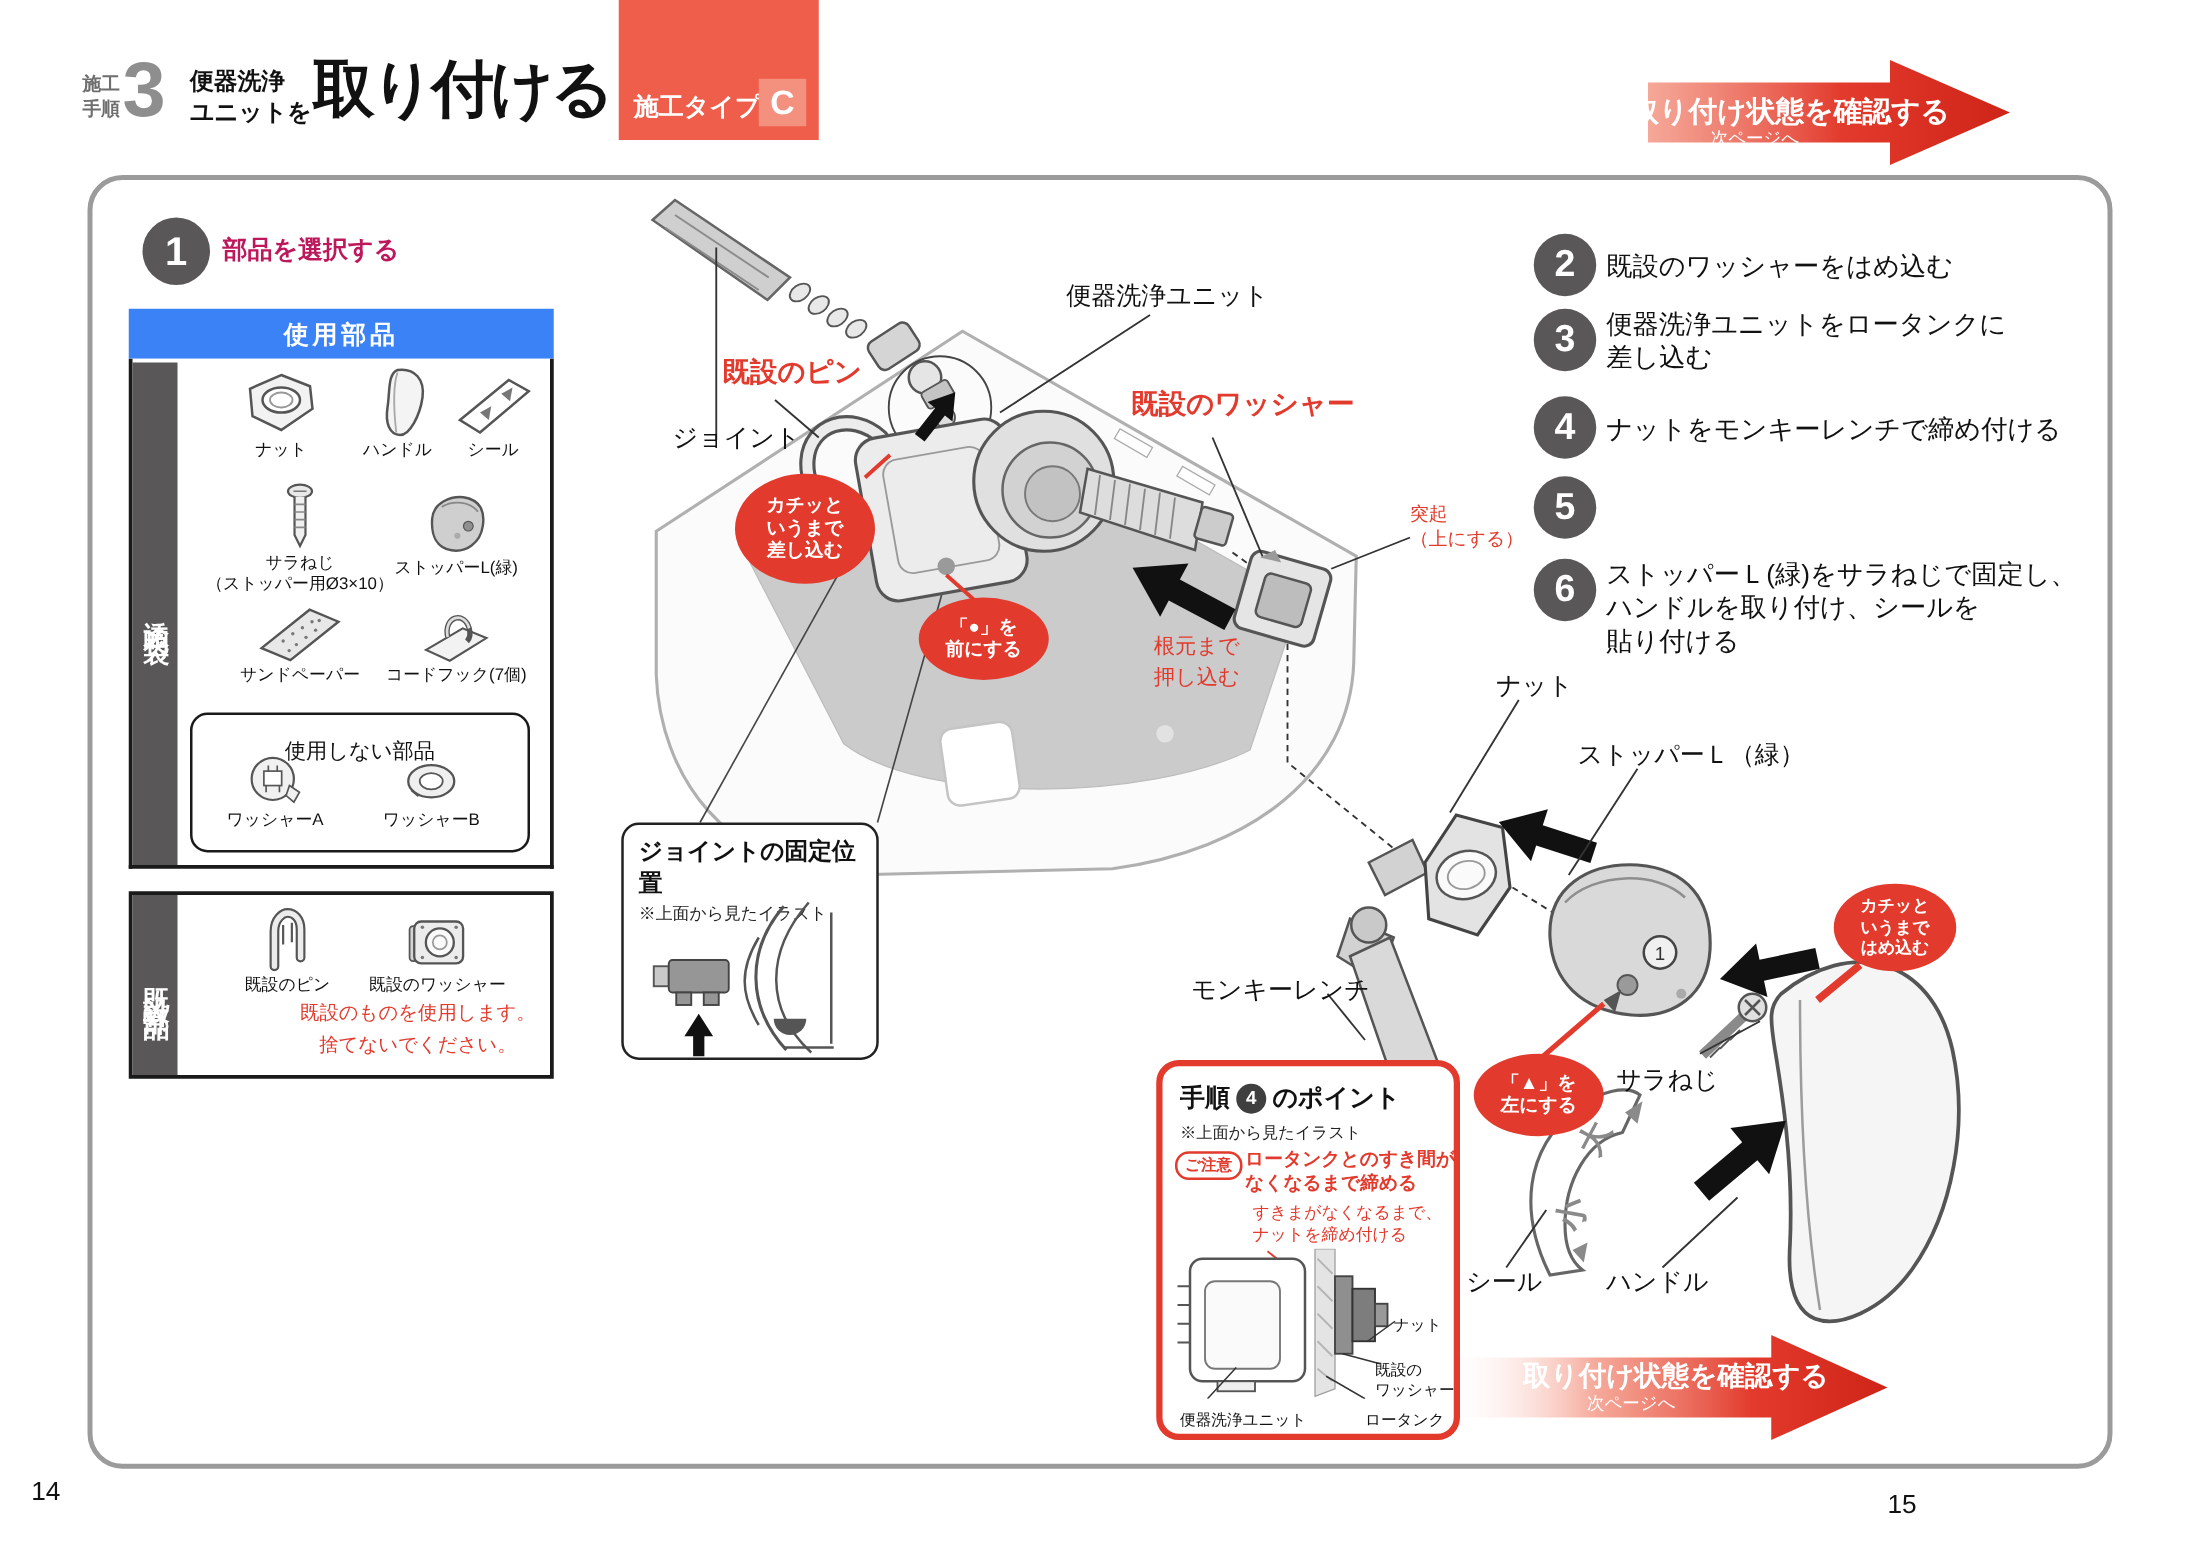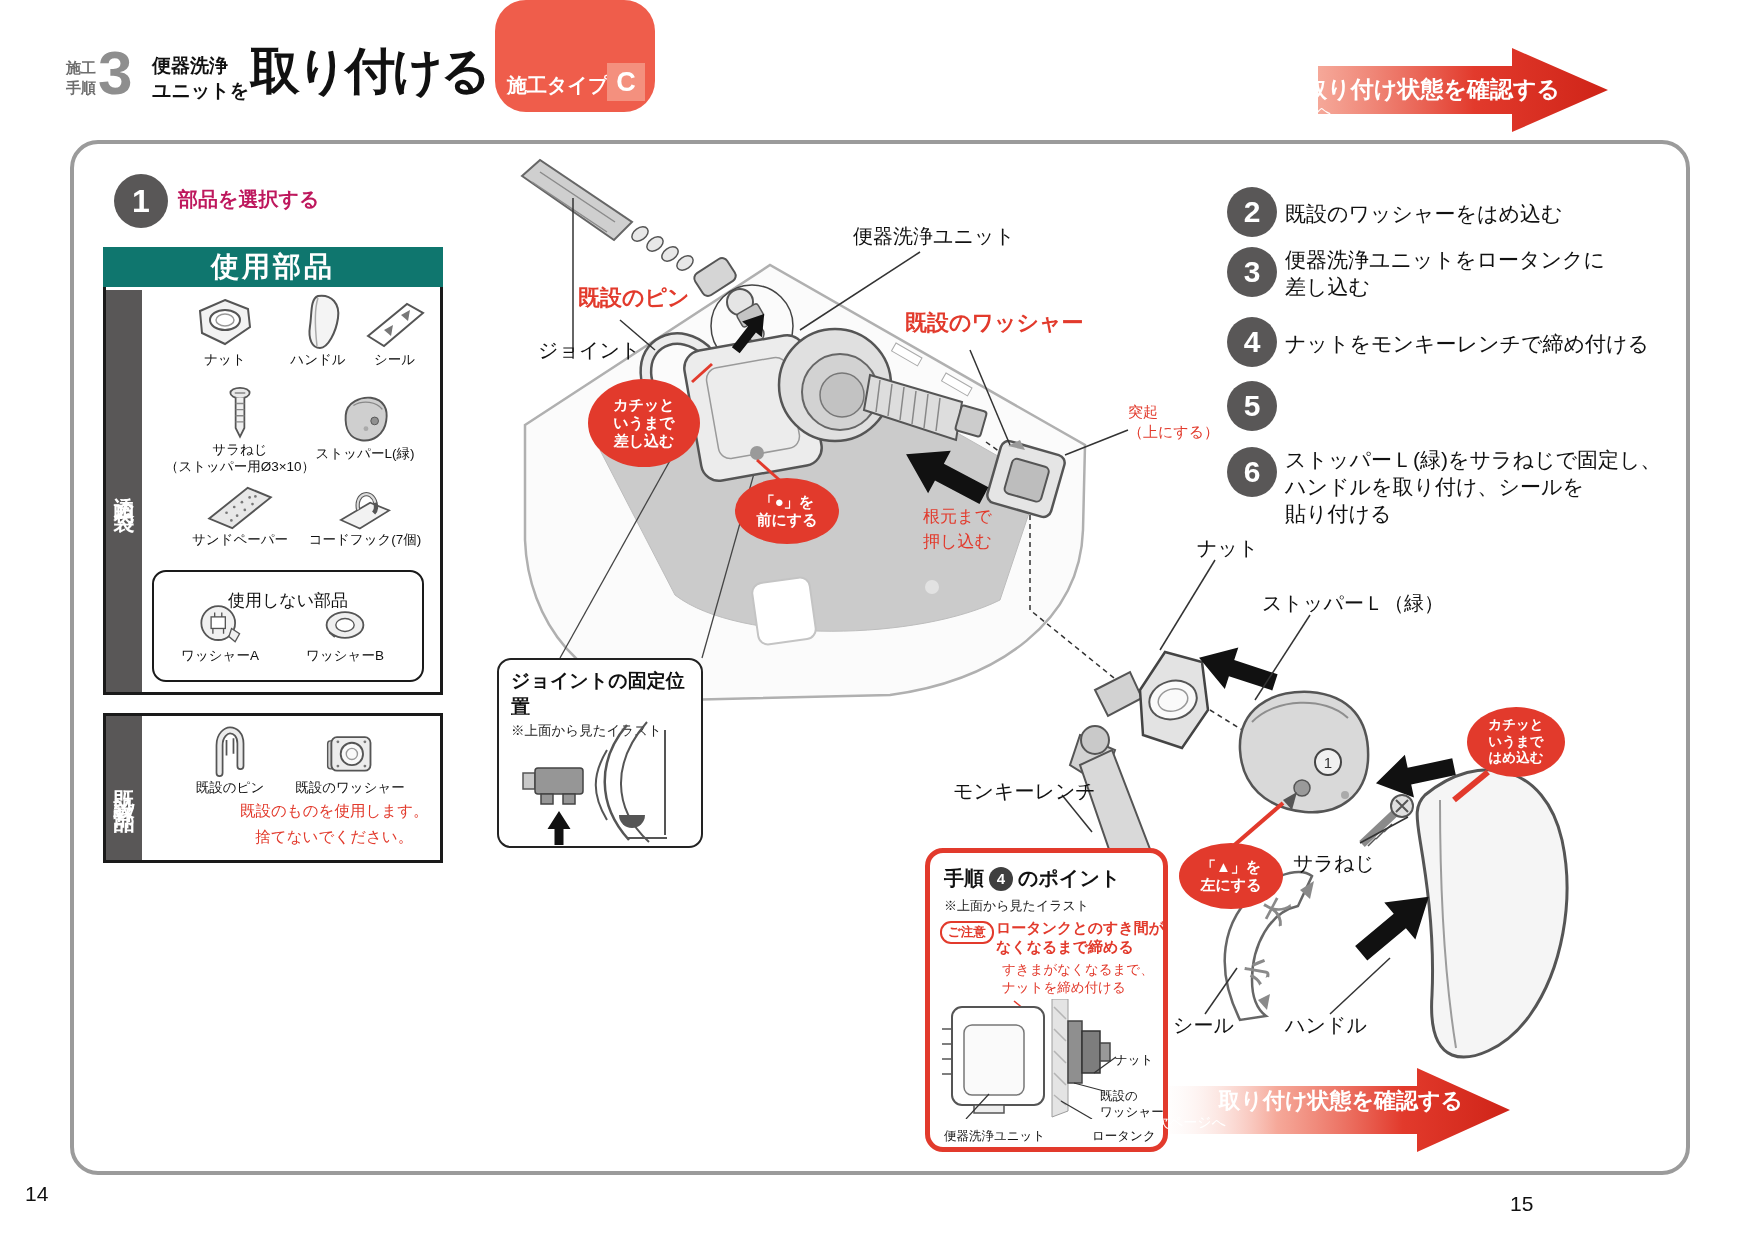--- a/index.html
+++ b/index.html
@@ -6,41 +6,41 @@
   html,body { background:#fff; }
   .canvas { position:relative; width:1754px; height:1240px; background:#fff; overflow:hidden;
             font-family:"Liberation Sans", sans-serif; color:#1a1a1a; }
   .abs { position:absolute; }
 
   
   .hdr-prefix { font-size:15px; font-weight:bold; color:#6e6e6e; line-height:1.35; }
   .hdr-bignum { font-size:62px; font-weight:bold; color:#8e8e8e; line-height:1; }
   .hdr-obj    { font-size:19px; font-weight:bold; color:#111; line-height:1.3; }
   .hdr-title  { font-size:50px; font-weight:900; letter-spacing:-3px; color:#111; }
-  .type-box   { background:#ef5d4b; width:160px; height:112px;border-radius:31px; }
+  .type-box   { background:#ef5d4b; width:160px; height:112px; }
   .type-label { color:#fff; font-size:20px; font-weight:bold; }
   .type-tile  { background:#f4907e; width:38px; height:38px; display:flex; align-items:center;
                 justify-content:center; color:#fff; font-size:27px; font-weight:bold; }
 
   
   .arrow-label { color:#fff; font-size:23px; font-weight:bold; text-align:right; }
-  .arrow-sub   { color:#fff; font-size:14px; text-align:left; }
+  .arrow-sub   { color:#fff; font-size:14px; text-align:center; }
 
   
   .panel { border:4px solid #9b9b9b; border-radius:28px; background:#fff; }
 
   .step1-circle, .step-circle { background:#595757; border-radius:50%; display:flex;
       align-items:center; justify-content:center; color:#fff; font-weight:bold; }
   .step1-circle { width:54px; height:54px; font-size:32px; }
   .step-circle  { width:50px; height:50px; font-size:30px; }
   .step1-title  { font-size:20px; font-weight:bold; color:#be185d; }
   .step-lines   { font-size:21px; line-height:27px; color:#111; font-weight:500; white-space:nowrap; }
 
   
-  .parts-header { background:#0f766e; color:#fff; font-size:28px; font-weight:bold;
+  .parts-header { background:#3b82f6; color:#fff; font-size:20px; font-weight:bold;
                   display:flex; align-items:center; justify-content:center; letter-spacing:3px; }
   .parts-body   { background:#fff; border:3px solid #1a1a1a; border-top:none; }
   .ex-body      { background:#fff; border:3px solid #1a1a1a; }
   .bag-strip    { background:#595757; color:#fff; writing-mode:vertical-rl; text-orientation:upright;
                   font-size:21px; font-weight:bold; letter-spacing:7px; display:flex;
                   align-items:center; justify-content:center; }
   .part-cell    { display:flex; flex-direction:column; align-items:center; text-align:center; }
   .part-label   { font-size:13.5px; color:#111; line-height:1.25; white-space:nowrap; }
   .unused-box   { border:2.5px solid #1a1a1a; border-radius:14px; background:#fff; }
   .unused-title { font-size:17px; color:#111; text-align:center; font-weight:500; }

